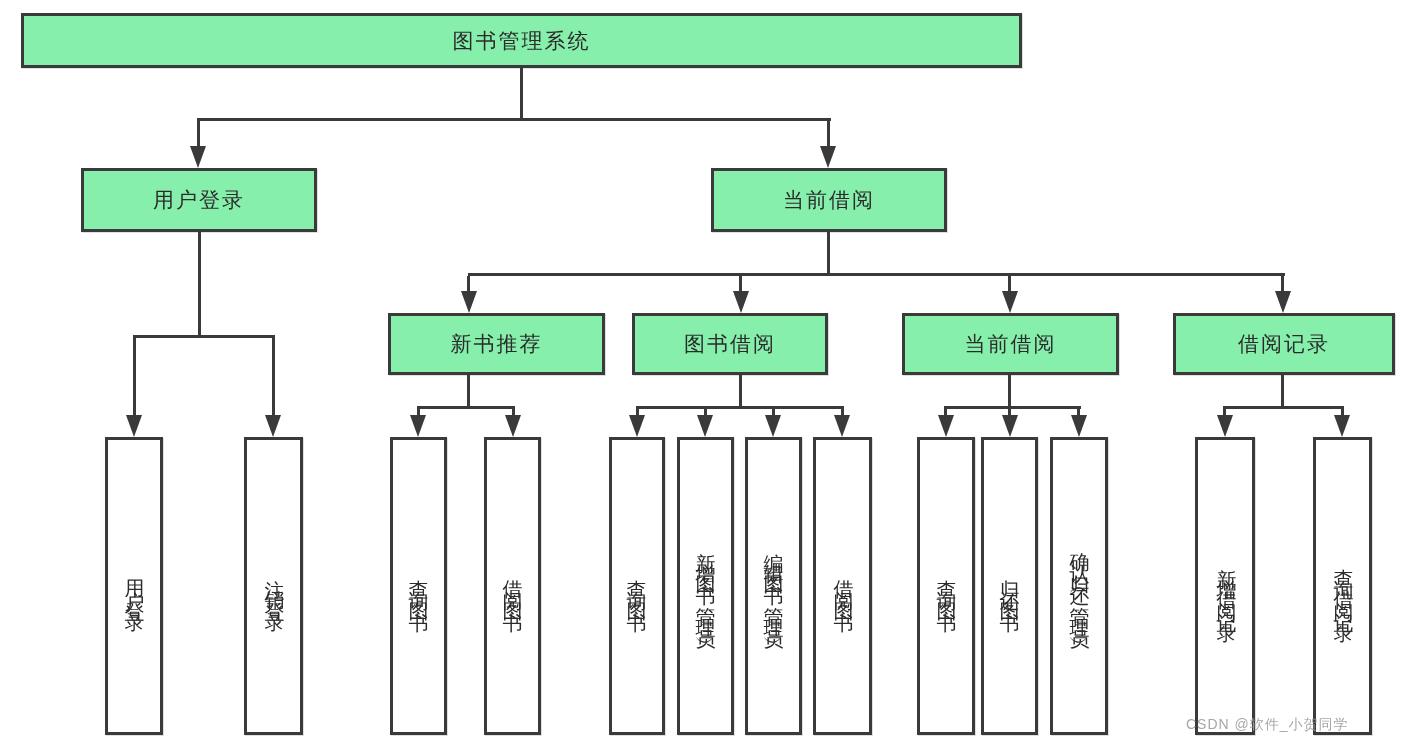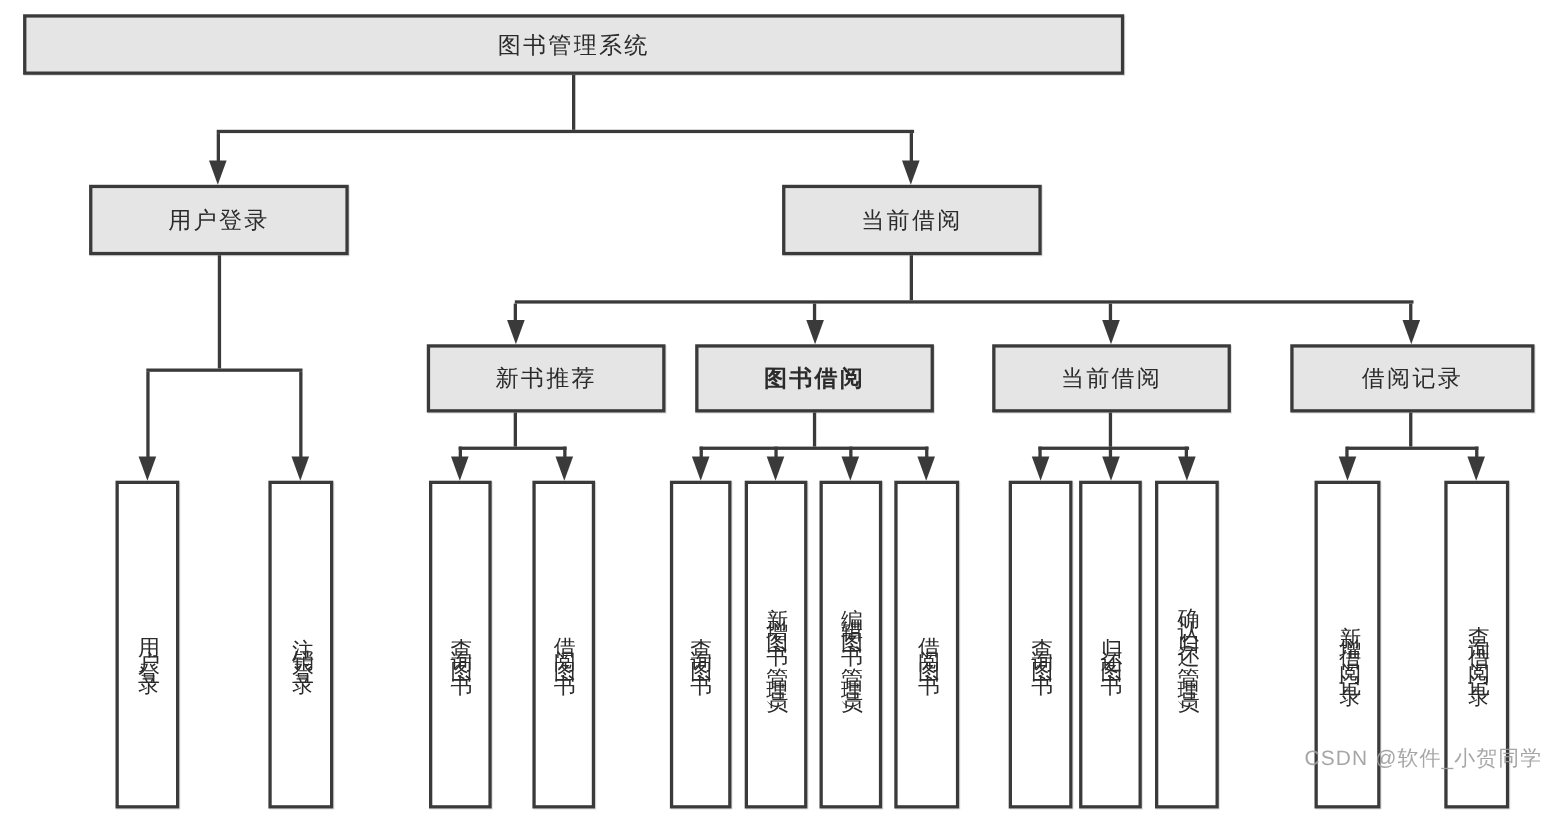--- a/index.html
+++ b/index.html
@@ -1,57 +1,57 @@
 <!DOCTYPE html>
 <html><head>
 <meta charset="utf-8">
 <style>
   html,body{margin:0;padding:0;background:#ffffff;}
   .stage{
     position:relative;width:1405px;height:747px;background:#ffffff;overflow:hidden;
     font-family:"Liberation Sans","DejaVu Sans",sans-serif;color:#2b2b2b;
   }
   .hbox{
-    position:absolute;box-sizing:border-box;background:#e5e5e5;
+    position:absolute;box-sizing:border-box;background:#86efac;
     border:3px solid #3a3a3a;display:flex;align-items:center;justify-content:center;
     font-size:21px;letter-spacing:2px;color:#2b2b2b;
     box-shadow:1px 1px 0 rgba(0,0,0,0.12);
   }
   .vbox{
     position:absolute;box-sizing:border-box;background:#ffffff;
     border:3px solid #3a3a3a;top:437px;height:298px;
     writing-mode:vertical-rl;text-orientation:mixed;
     text-align:center;line-height:51px;font-size:20px;letter-spacing:11px;color:#2b2b2b;
     box-shadow:1px 1px 0 rgba(0,0,0,0.12);
   }
   .ln{position:absolute;background:#3a3a3a;}
   .ar{
     position:absolute;width:0;height:0;
     border-left:8px solid transparent;border-right:8px solid transparent;
     border-top:22px solid #3a3a3a;
   }
   .watermark{
-    position:absolute;left:1186px;top:676px;z-index:5;
-    font-size:19px;color:rgba(158,158,158,0.92);letter-spacing:1px;white-space:nowrap;
+    position:absolute;left:1186px;top:716px;z-index:5;
+    font-size:14px;color:rgba(158,158,158,0.92);letter-spacing:1px;white-space:nowrap;
   }
 </style>
 </head>
 <body>
 
 <div class="stage">
 
   <div class="hbox" style="left:21px;top:13px;width:1001px;height:55px;">图书管理系统</div>
 
   <div class="hbox" style="left:81px;top:168px;width:236px;height:64px;">用户登录</div>
 
   <div class="hbox" style="left:711px;top:168px;width:236px;height:64px;">当前借阅</div>
 
   <div class="hbox" style="left:363px;top:313px;width:217px;height:62px;margin-left:25px;">新书推荐</div>
 
-  <div class="hbox" style="left:632px;top:313px;width:217px;height:62px;font-weight:bold;">图书借阅</div>
+  <div class="hbox" style="left:632px;top:313px;width:196px;height:62px;">图书借阅</div>
 
   <div class="hbox" style="left:902px;top:313px;width:217px;height:62px;">当前借阅</div>
 
   <div class="hbox" style="left:1173px;top:313px;width:222px;height:62px;">借阅记录</div>
 
   <div class="vbox" style="left:105px;width:58px;">用户登录</div>
   <div class="vbox" style="left:244px;width:59px;">注销登录</div>
 
   <div class="vbox" style="left:390px;width:57px;">查询图书</div>
   <div class="vbox" style="left:484px;width:57px;">借阅图书</div>

